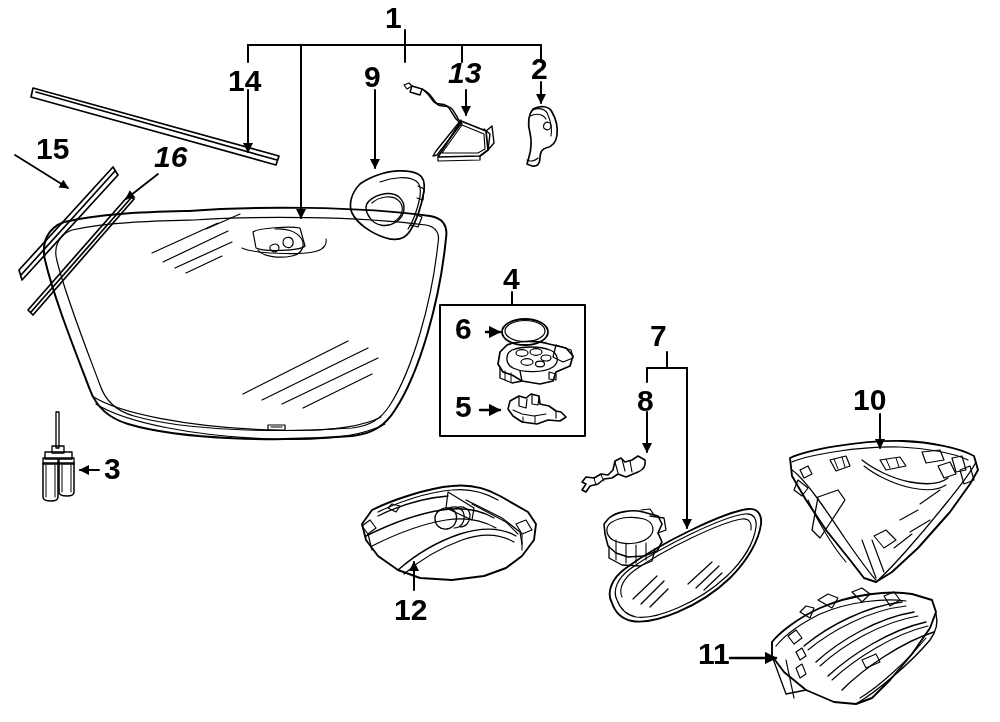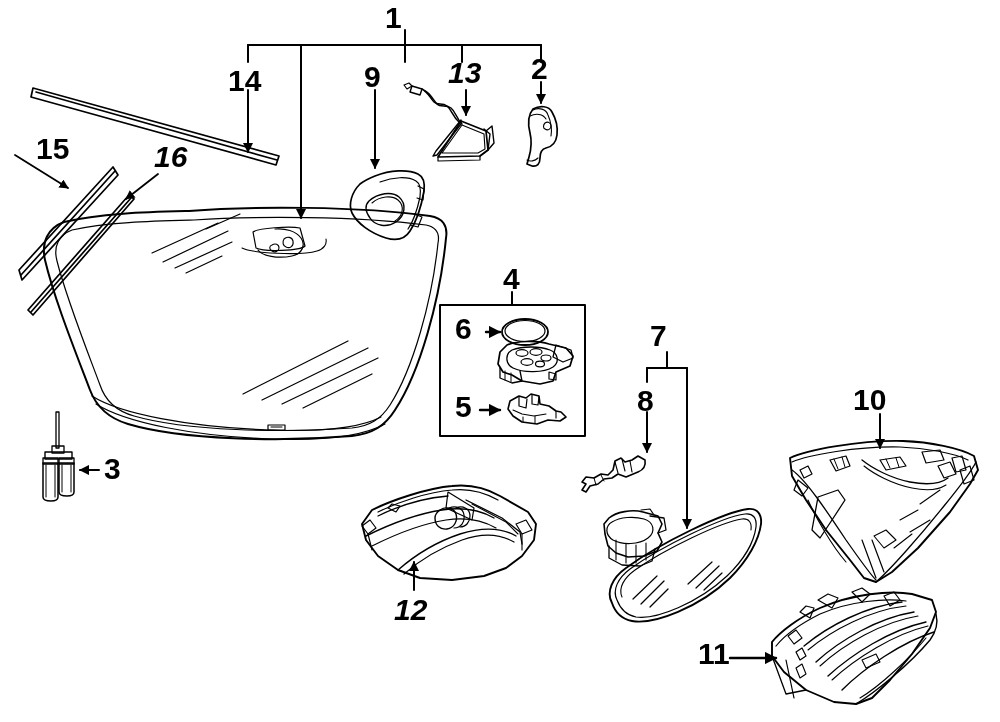--- a/index.html
+++ b/index.html
@@ -401,19 +401,19 @@
   <div class="callout-label" style="left:531px; top:54px;">2</div>
   <div class="callout-label" style="left:104px; top:454px;">3</div>
   <div class="callout-label" style="left:503px; top:264px;">4</div>
   <div class="callout-label" style="left:455px; top:392px;">5</div>
   <div class="callout-label" style="left:455px; top:314px;">6</div>
   <div class="callout-label" style="left:650px; top:321px;">7</div>
   <div class="callout-label" style="left:637px; top:386px;">8</div>
   <div class="callout-label" style="left:364px; top:62px;">9</div>
   <div class="callout-label" style="left:853px; top:385px;">10</div>
   <div class="callout-label" style="left:698px; top:639px;text-align:center;">11</div>
-  <div class="callout-label" style="left:394px; top:595px;font-style:italic;">12</div>
+  <div class="callout-label" style="left:394px; top:595px;">12</div>
   <div class="callout-label" style="left:448px; top:58px;font-style:italic;">13</div>
   <div class="callout-label" style="left:228px; top:66px;">14</div>
   <div class="callout-label" style="left:36px;  top:134px;">15</div>
   <div class="callout-label" style="left:154px; top:142px;font-style:italic;">16</div>
 
 </div>
 
 </body></html>

